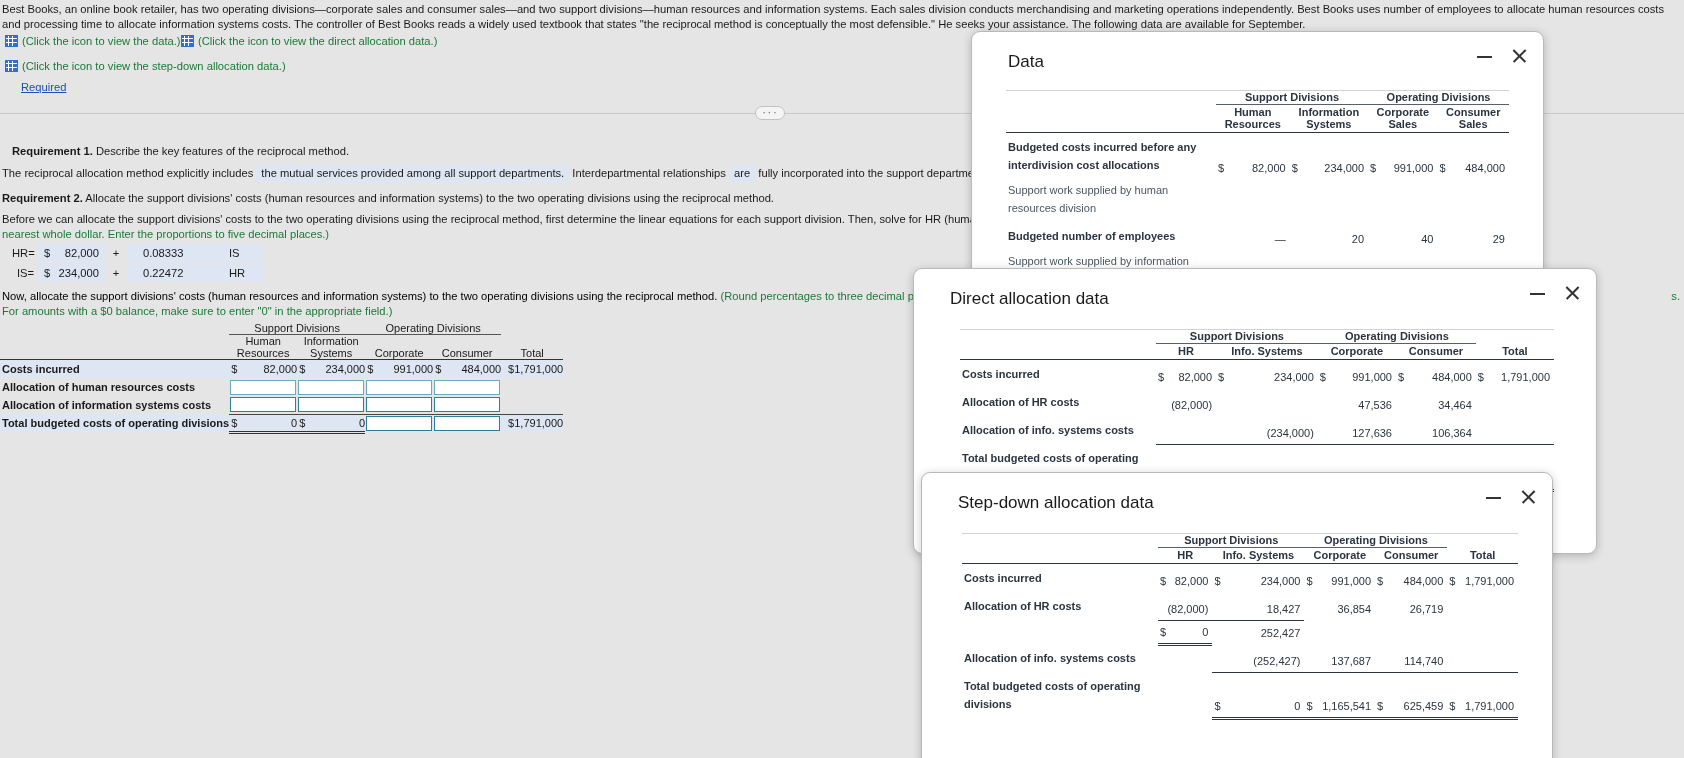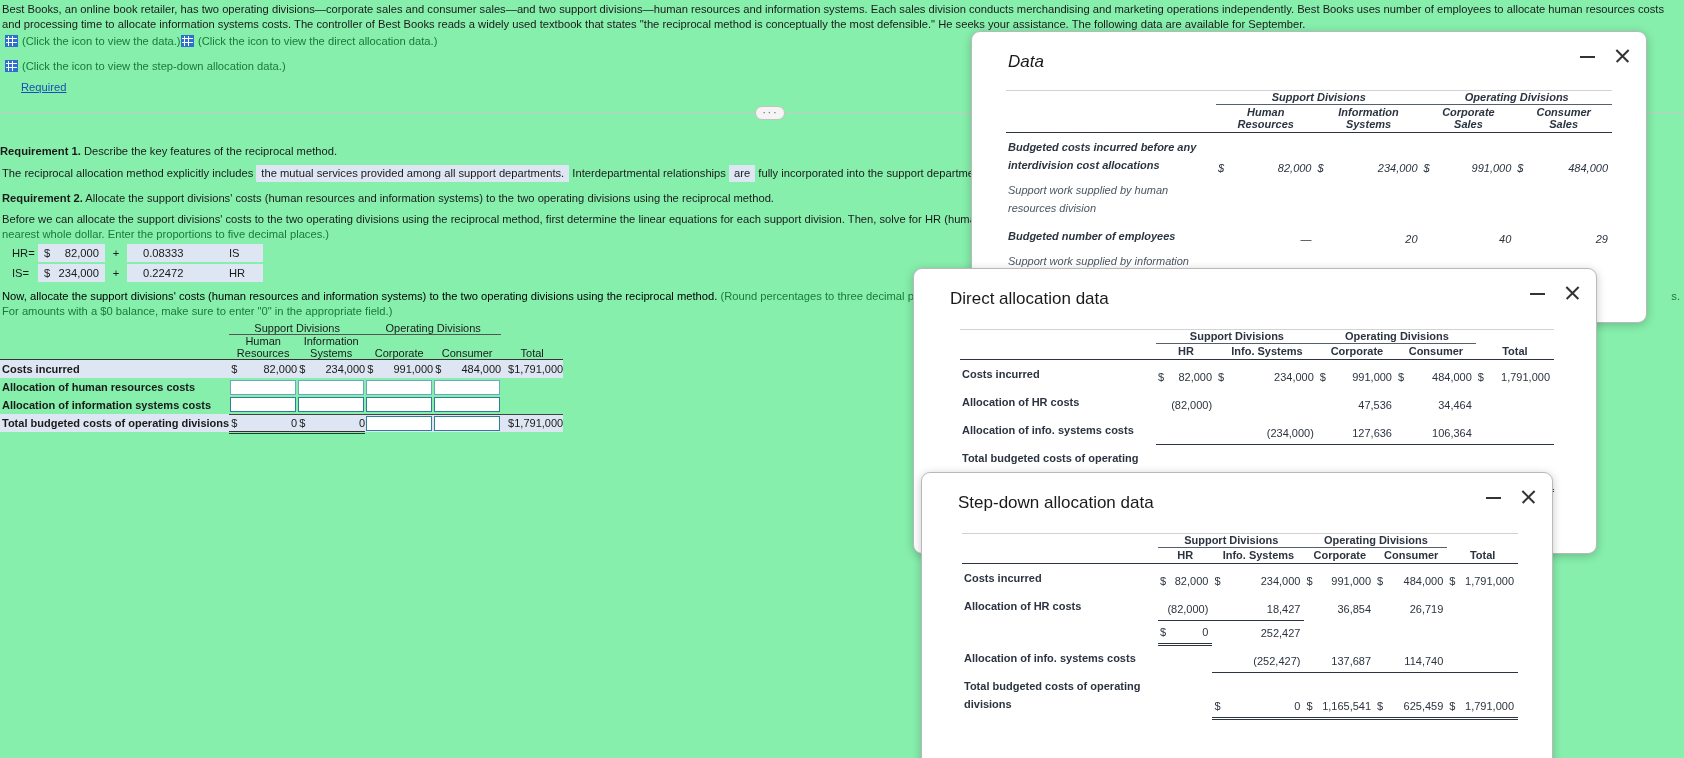--- a/index.html
+++ b/index.html
@@ -6,21 +6,21 @@
   html, body {
     margin: 0; padding: 0;
     width: 1684px; height: 758px;
     background: #ffffff;
     font-family: "Liberation Sans", sans-serif;
     overflow: hidden;
   }
   .page {
     position: relative;
     width: 1684px; height: 758px;
-    background: #86efac;
+    background: #e5e5e5;
   }
 
   
   .problem-text {
     position: absolute;
     left: 2px; top: 2px;
     width: 1678px;
     font-size: 11.2px;
     line-height: 15px;
     color: #1a1a1a;
@@ -79,36 +79,36 @@
     line-height: 10px;
     font-size: 13px;
     color: #777;
     letter-spacing: 1px;
     cursor: pointer;
   }
 
   
   .req-block { position: absolute; font-size: 11.2px; color: #1a1a1a; line-height: 15px; }
   .req-block b { font-weight: bold; }
-  .r1-title { left: 0; top: 144px; width: 1000px; }
+  .r1-title { left: 12px; top: 144px; width: 1000px; }
   .r1-sentence { left: 2px; top: 165px; width: 1400px; }
   .hl {
     background: #dde6f2;
     padding: 2px 5px;
     display: inline-block;
     line-height: 13px;
   }
   .r2-title { left: 2px; top: 191px; width: 1000px; }
   .r2-para { left: 2px; top: 212px; width: 1560px; }
   .green { color: #1a7a37; }
 
   
   .eq-wrap { position: absolute; left: 12px; top: 243px; }
   .eq-row { display: flex; align-items: center; height: 20px; font-size: 11.2px; color: #1a1a1a; }
-  .eq-lead { width: 26px; padding-right: 4px; }
+  .eq-lead { width: 26px; text-align: right; padding-right: 4px; }
   .eq-cell {
     background: #dde6f2;
     height: 18px;
     display: flex; align-items: center;
   }
   .eq-amt { width: 67px; justify-content: space-between; padding: 0 6px; }
   .eq-plus { width: 22px; justify-content: center; background: transparent; }
   .eq-coef { width: 102px; justify-content: flex-start; padding-left: 16px; }
   .eq-var { width: 34px; justify-content: flex-start; }
 
@@ -337,21 +337,21 @@
             </td>
         <td>
               <span class="inp thick"></span>
             </td>
         <td class="tot-cell"><span class="dollar">$</span><span>1,791,000</span></td>
       </tr>
     </tbody>
       </table>
   </div>
 
-  <div class="dlg" style="left:971px; top:31px; width:676px; height:292px;font-style:italic;">
+  <div class="dlg" style="left:971px; top:31px; width:573px; height:292px;">
     <div class="dlg-title">Data</div>
     <div class="dlg-ctrls">
       <div class="dlg-btn min"></div>
       <div class="dlg-btn close"></div>
     </div>
     <div class="dlg-body" style="padding-top:18px;">
       <table class="dtable">
         <tbody>
             <tr>
           <td class="toprule" style="width:210px;"></td>

